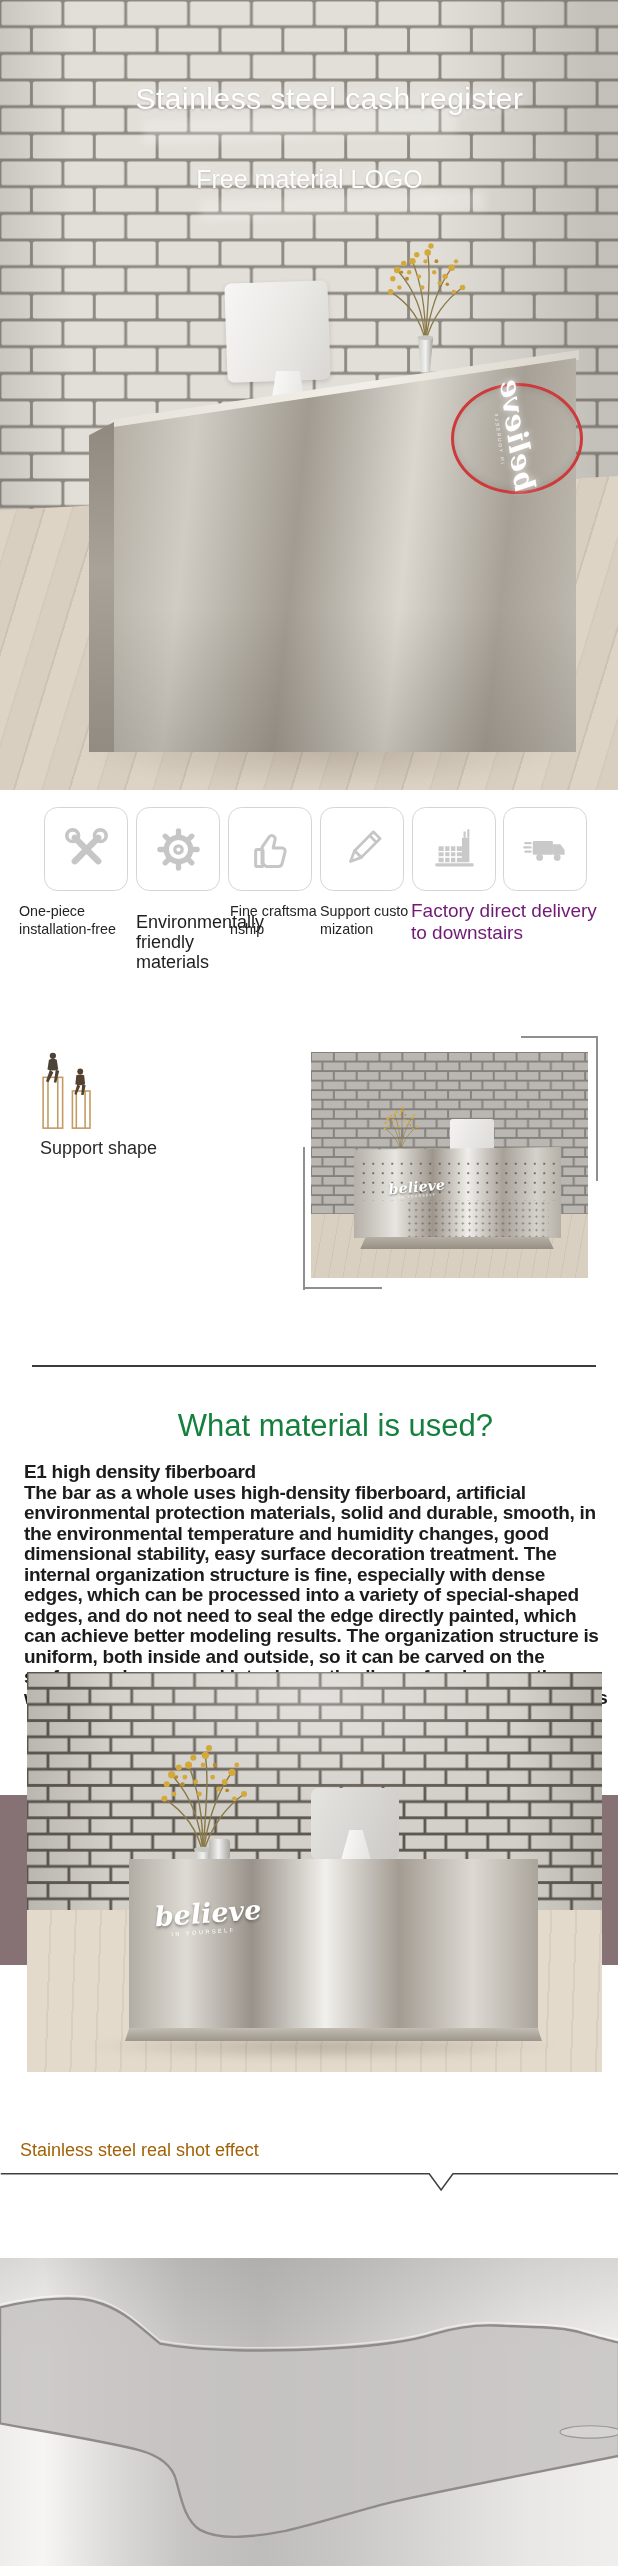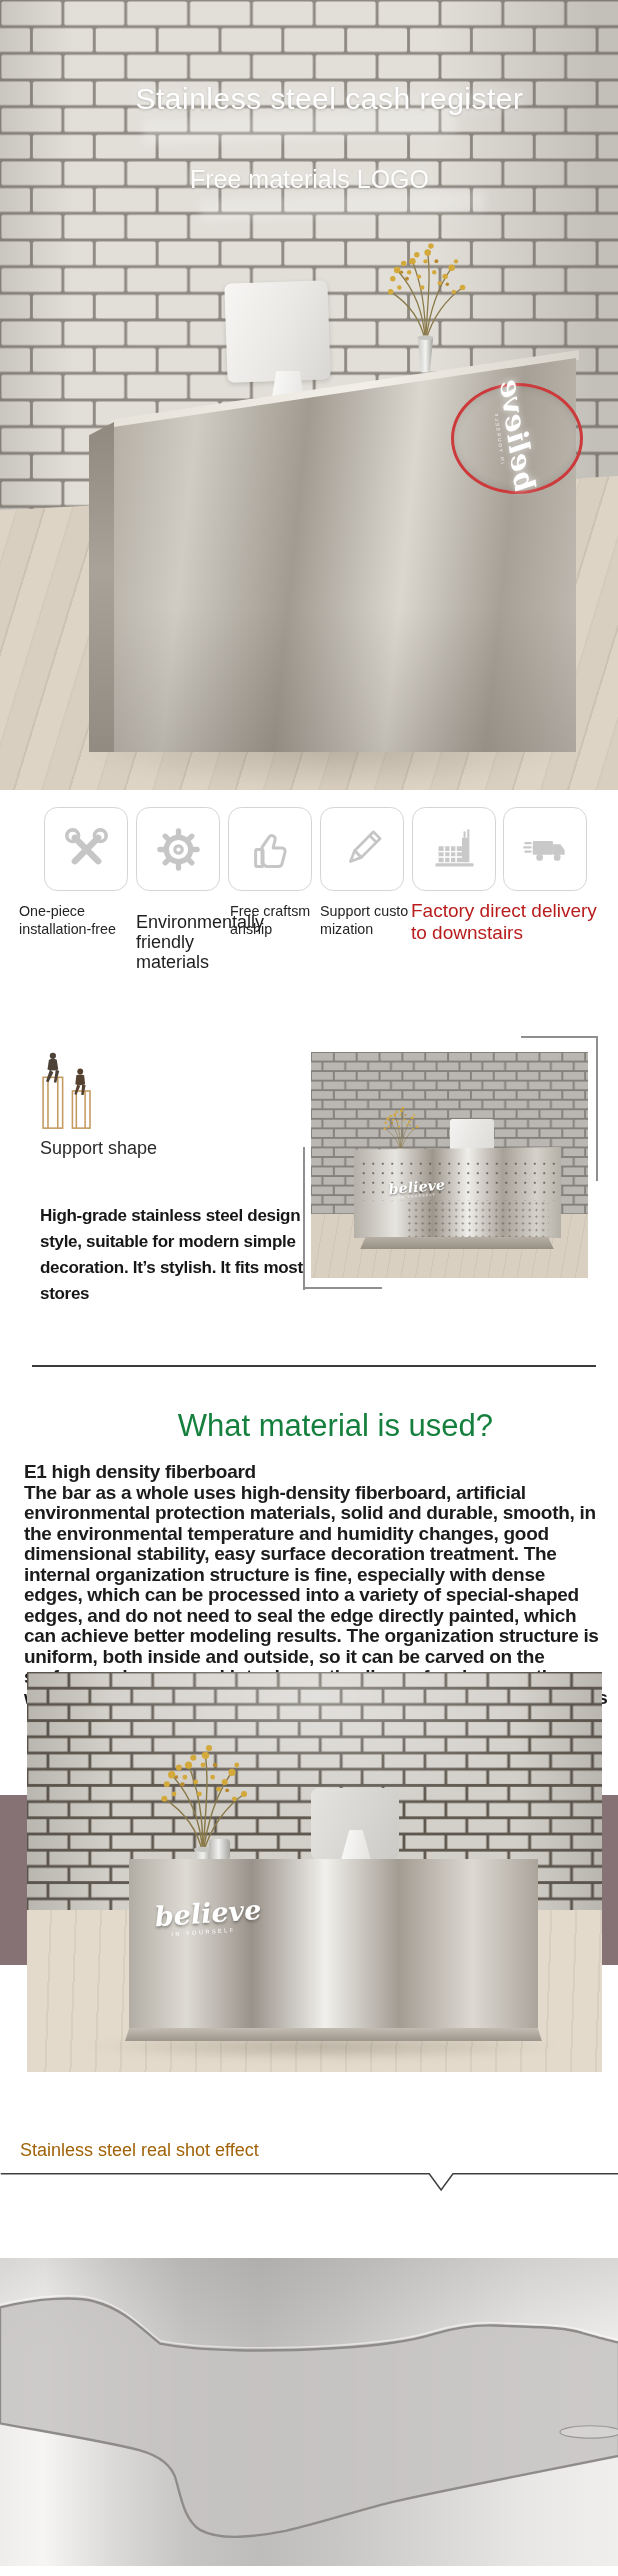--- a/index.html
+++ b/index.html
@@ -46,21 +46,21 @@
     text-shadow:0 0 9.5px rgba(255,255,255,.8),0 1px 2.9px rgba(120,115,105,.5);margin-left:20px;}
   .hero-subtitle{left:0;top:165px;width:619px;text-align:center;color:#fdfdfc;font-size:25px;
     text-shadow:0 0 7.6px rgba(255,255,255,.7),0 1px 2.9px rgba(120,115,105,.45);}
 
   
   .feat-box{top:807px;width:84px;height:84px;border:1.4px solid #d5d5d5;border-radius:13.3px;
     background:#fff;display:flex;align-items:center;justify-content:center;box-sizing:border-box;}
   .feat-box svg{width:51px;height:51px;}
   .feat-label-sm{font-size:14.3px;line-height:18px;color:#242424;}
   .feat-label-lg{font-size:18px;line-height:20px;color:#1e1e1e;}
-  .feat-label-xl{font-size:19px;line-height:22px;color:#b91c1c;}
+  .feat-label-xl{font-size:19px;line-height:22px;color:#701a75;}
 
   
   .ornament{left:36px;top:1048px;width:65px;height:86px;}
   .style-caption{left:40px;top:1138px;font-size:18px;color:#2a2a2a;}
   .style-desc{left:40px;top:1203px;width:265px;font-size:17px;line-height:26px;font-weight:700;
     color:#161616;letter-spacing:-0.3px;}
   .bracket{background:#8f8f8f;}
   .style-photo{left:311px;top:1052px;width:277px;height:226px;overflow:hidden;background:#b2afaa;
     box-shadow:inset 0 0 40px rgba(55,50,45,.38);}
   .sp-wall{left:0;top:0;width:277px;height:167px;}
@@ -206,21 +206,21 @@
     <div class="abs hero-desk-front-shade"></div>
     <div class="abs hero-desk-side"></div>
 
     <div class="abs red-circle"></div>
     <div class="abs hero-logo">
       <span class="script">believe</span>
       <span class="tagline">IN YOURSELF</span>
     </div>
 
     <div class="abs hero-title">Stainless steel cash register</div>
-    <div class="abs hero-subtitle">Free materials LOGO</div>
+    <div class="abs hero-subtitle">Free material LOGO</div>
   </div>
 
   <div class="abs feat-box" style="left:44px">
     <svg viewBox="0 0 48 48">
       <g fill="none" stroke="#c6c6c6" stroke-linecap="round">
         <path d="M13 13 L35 35" stroke-width="6"></path>
           <path d="M35 13 L13 35" stroke-width="6"></path>
         <circle cx="11" cy="11" r="5.5" stroke-width="3.4"></circle>
           <circle cx="37" cy="11" r="5.5" stroke-width="3.4"></circle>
       </g>
@@ -286,21 +286,21 @@
       <g stroke="#c9c9c9" stroke-width="2" stroke-linecap="round">
         <path d="M5 18 h5"></path>
           <path d="M4 22 h6"></path>
           <path d="M5 26 h5"></path>
       </g>
     </svg>
   </div>
 
   <div class="abs feat-label-sm" style="left:19px;top:902px;width:114px">One-piece installation-free</div>
   <div class="abs feat-label-lg" style="left:136px;top:912px;width:95px">Environmentally friendly materials</div>
-  <div class="abs feat-label-sm" style="left:230px;top:902px;width:88px;word-break:break-all">Free craftsmanship</div>
+  <div class="abs feat-label-sm" style="left:230px;top:902px;width:88px;word-break:break-all">Fine craftsmanship</div>
   <div class="abs feat-label-sm" style="left:320px;top:902px;width:89px;word-break:break-all">Support customization</div>
   <div class="abs feat-label-xl" style="left:411px;top:900px;width:196px">Factory direct delivery to downstairs</div>
 
   <svg class="abs ornament" viewBox="0 0 66 88">
     <g fill="none" stroke="#c49a62" stroke-width="1.6">
       <rect x="7" y="30" width="20" height="52"></rect>
         <path d="M12 30 v52 M22 30 v52"></path>
       <rect x="37" y="44" width="18" height="38"></rect>
         <path d="M41 44 v38 M50 44 v38"></path>
     </g>
@@ -311,21 +311,20 @@
         <path d="M20 22 l-2 13 l2.5 .5 l3 -12 z"></path>
     </g>
     <g fill="#55412f">
       <circle cx="45" cy="24" r="3"></circle>
       <path d="M41 28 q4 -2 8 0 l1 9 q-5 2 -10 0 z"></path>
       <path d="M42 37 l-3 10 l2 1 l4 -9 z"></path>
         <path d="M47 37 l-1 11 l2.5 0 l2 -10 z"></path>
     </g>
   </svg>
   <div class="abs style-caption">Support shape</div>
-  <div class="abs style-desc">High-grade stainless steel design style, suitable for modern simple decoration. It’s stylish. It fits most stores</div>
 
   <div class="abs bracket" style="left:521px;top:1036px;width:77px;height:2.4px"></div>
   <div class="abs bracket" style="left:596px;top:1036px;width:2.4px;height:145px"></div>
   <div class="abs bracket" style="left:303px;top:1147px;width:2.4px;height:143px"></div>
   <div class="abs bracket" style="left:303px;top:1287px;width:79px;height:2.4px"></div>
 
   <div class="abs style-photo">
     <svg class="abs sp-wall" viewBox="0 0 291 175" preserveAspectRatio="none">
       <defs>
         <pattern id="bs" width="24" height="20" patternUnits="userSpaceOnUse">

